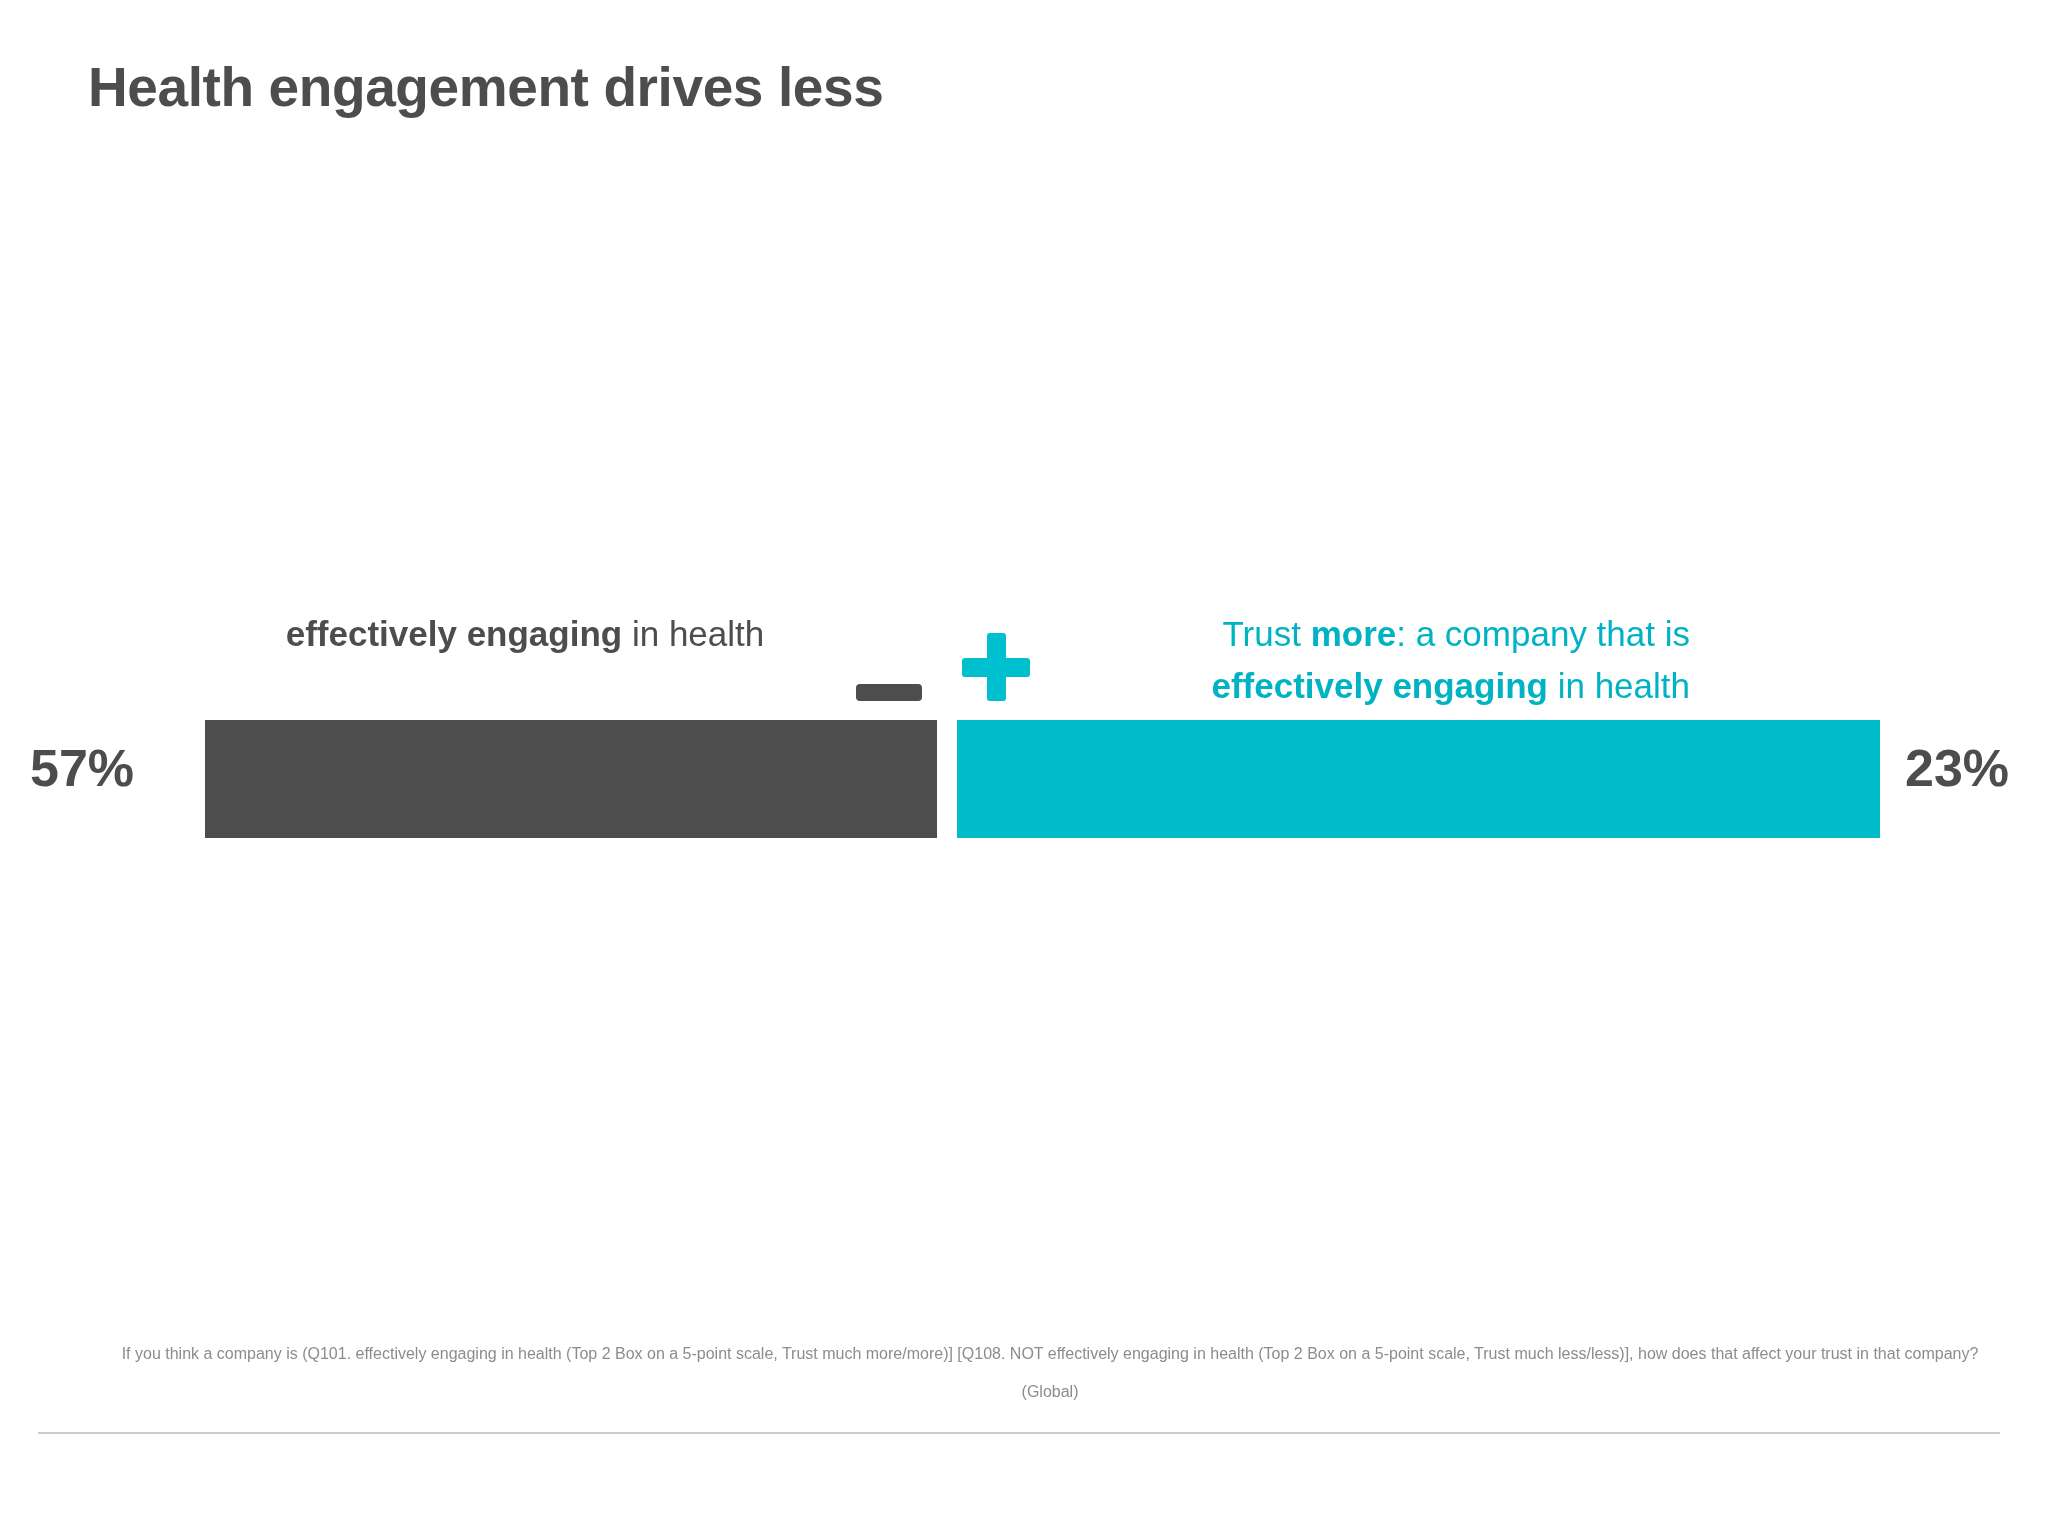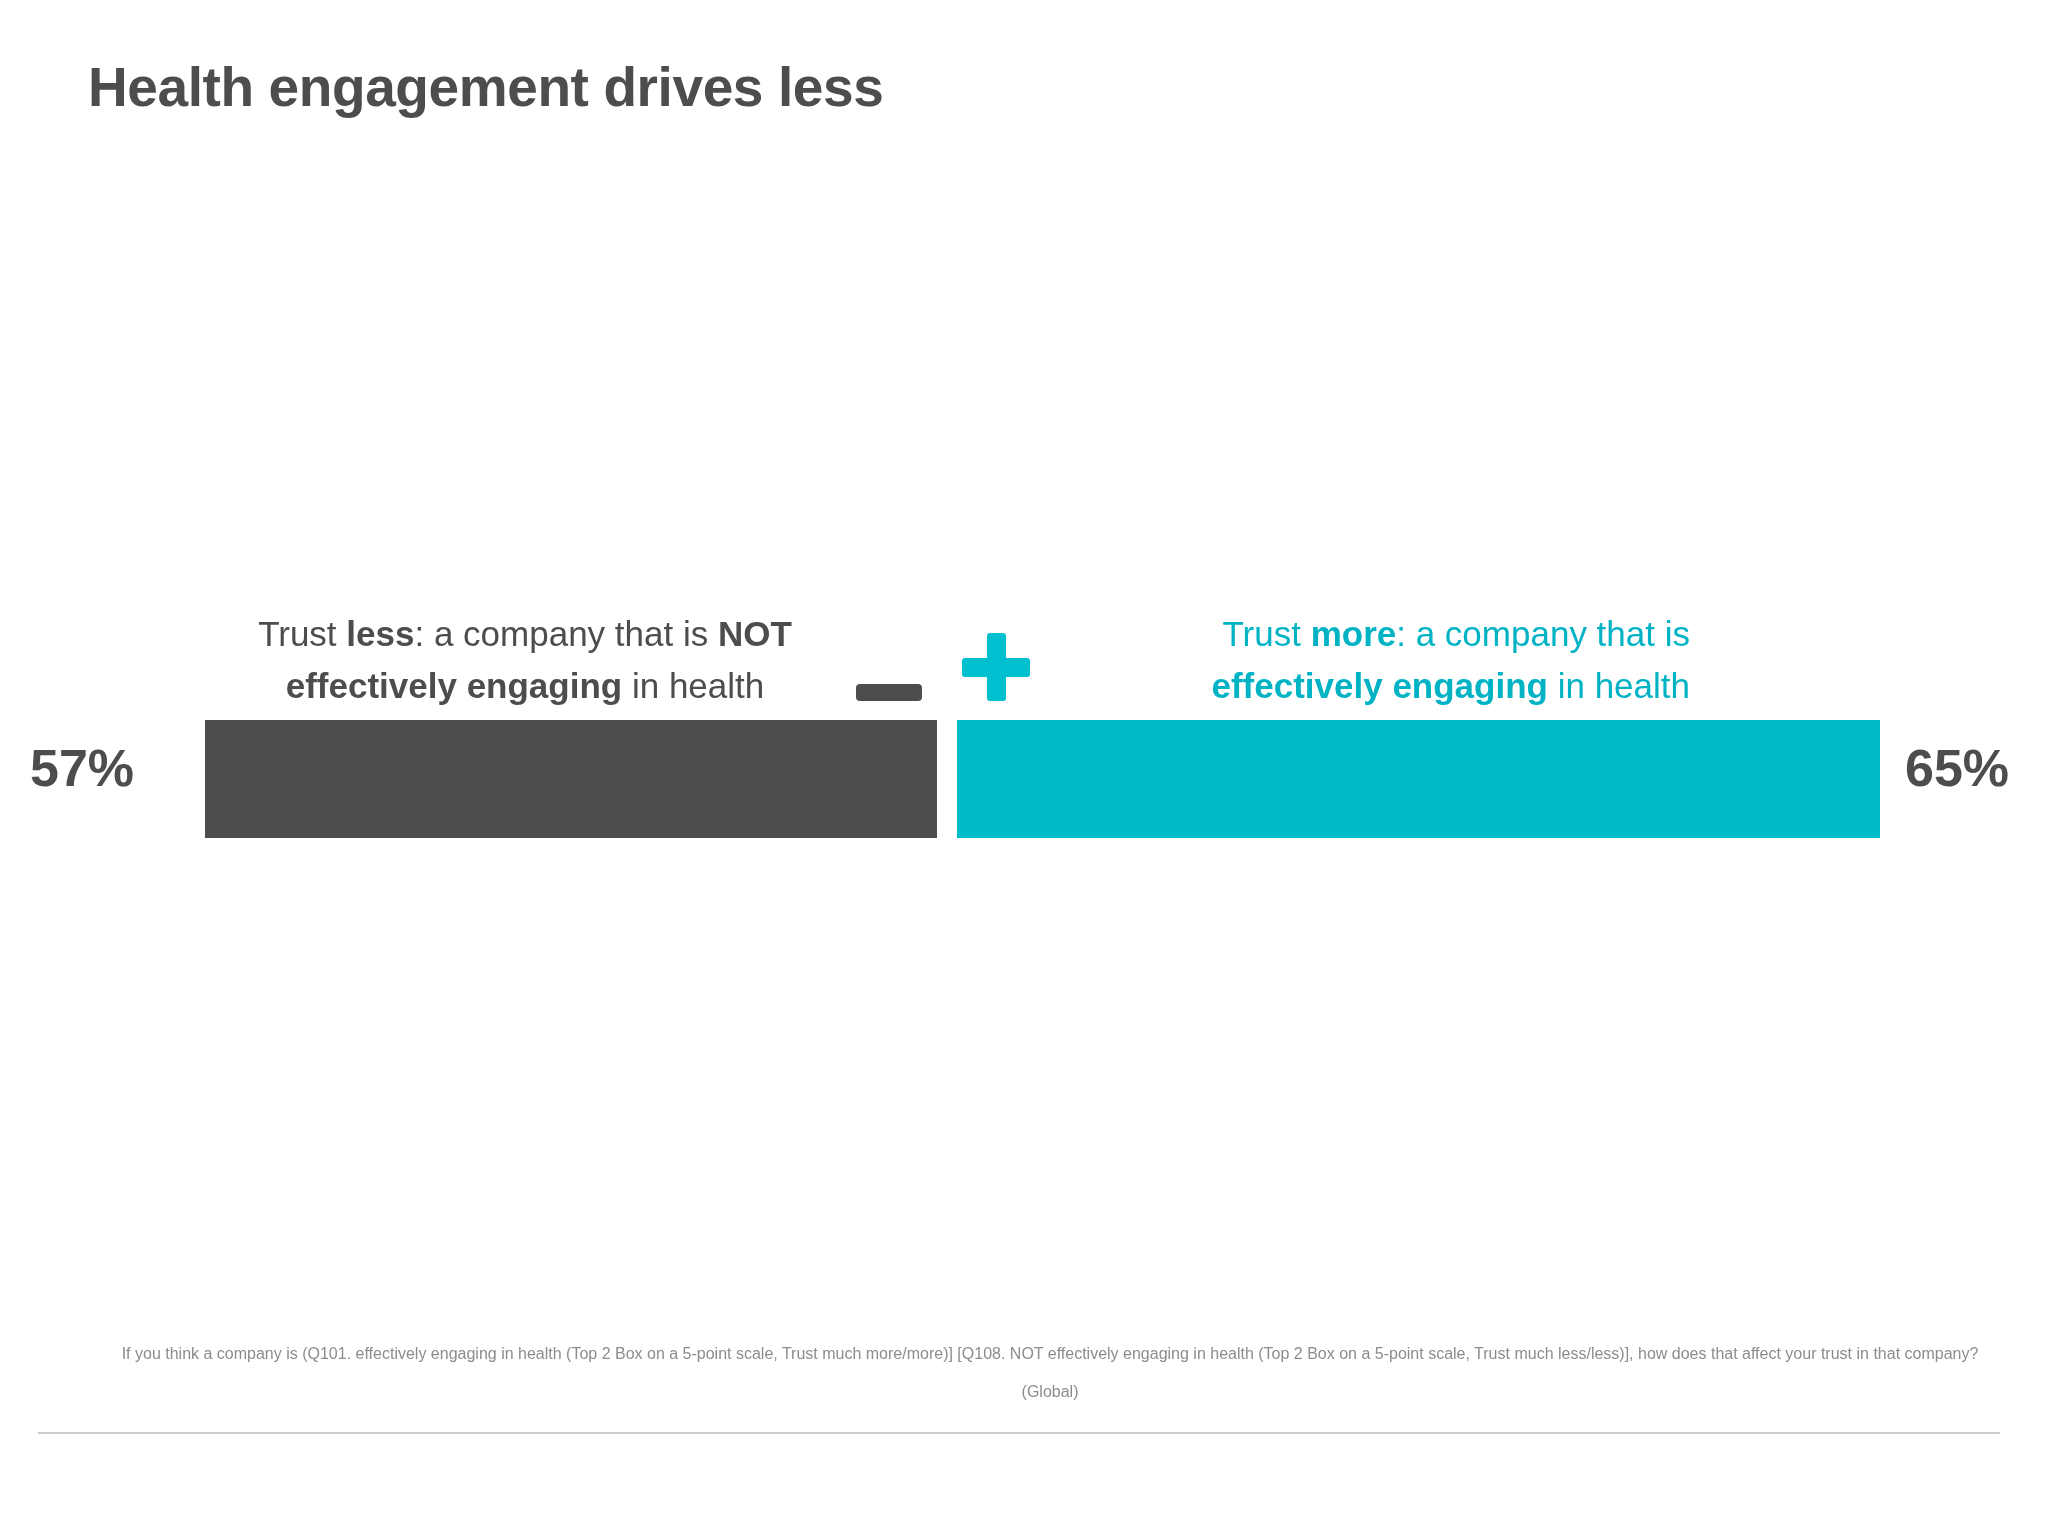--- a/index.html
+++ b/index.html
@@ -165,41 +165,40 @@
   }
 </style>
 </head>
 <body>
 
 <div class="slide-title">Health engagement drives less</div>
 
 <div class="chart-area">
 
   <div class="label-left">
-    <div><span>Trust </span><span class="b">less</span><span>: a company that is </span><span class="b">NOT</span></div>
     <div><span class="b">effectively engaging</span><span> in health</span></div>
   </div>
 
   <div class="minus-icon"></div>
 
   <div class="plus-icon">
     <i class="h"></i>
     <i class="v"></i>
   </div>
 
   <div class="label-right">
     <div><span>Trust </span><span class="b">more</span><span>: a company that is</span></div>
     <div><span class="b">effectively engaging</span><span> in health</span></div>
   </div>
 
   <div class="bar-dark"></div>
   <div class="bar-teal"></div>
 
   <div class="value-left">57%</div>
-  <div class="value-right">65%</div>
+  <div class="value-right">23%</div>
 </div>
 
 <div class="footnote">If you think a company is (Q101. effectively engaging in health (Top 2 Box on a 5-point scale, Trust much more/more)] [Q108. NOT effectively engaging in health (Top 2 Box on a 5-point scale, Trust much less/less)], how does that affect your trust in that company? (Global)</div>
 
 <div class="footer-divider"></div>
 
 <div class="footer">
 
   
 

